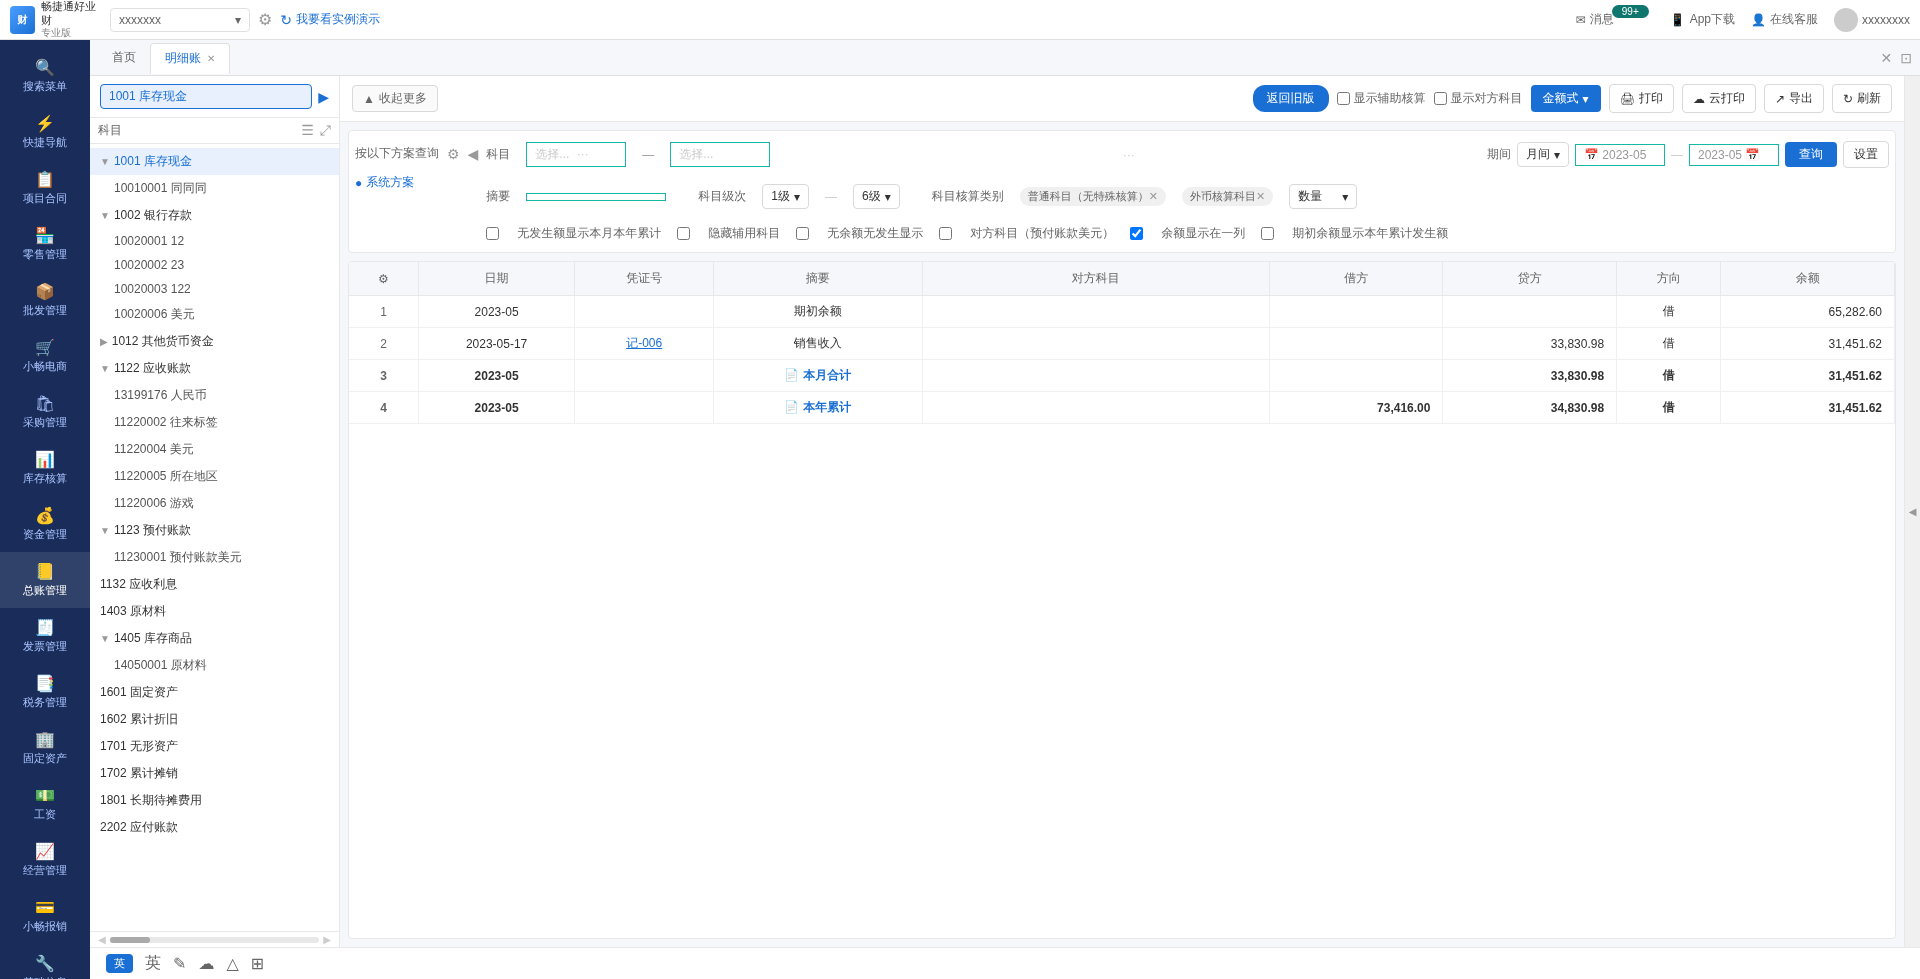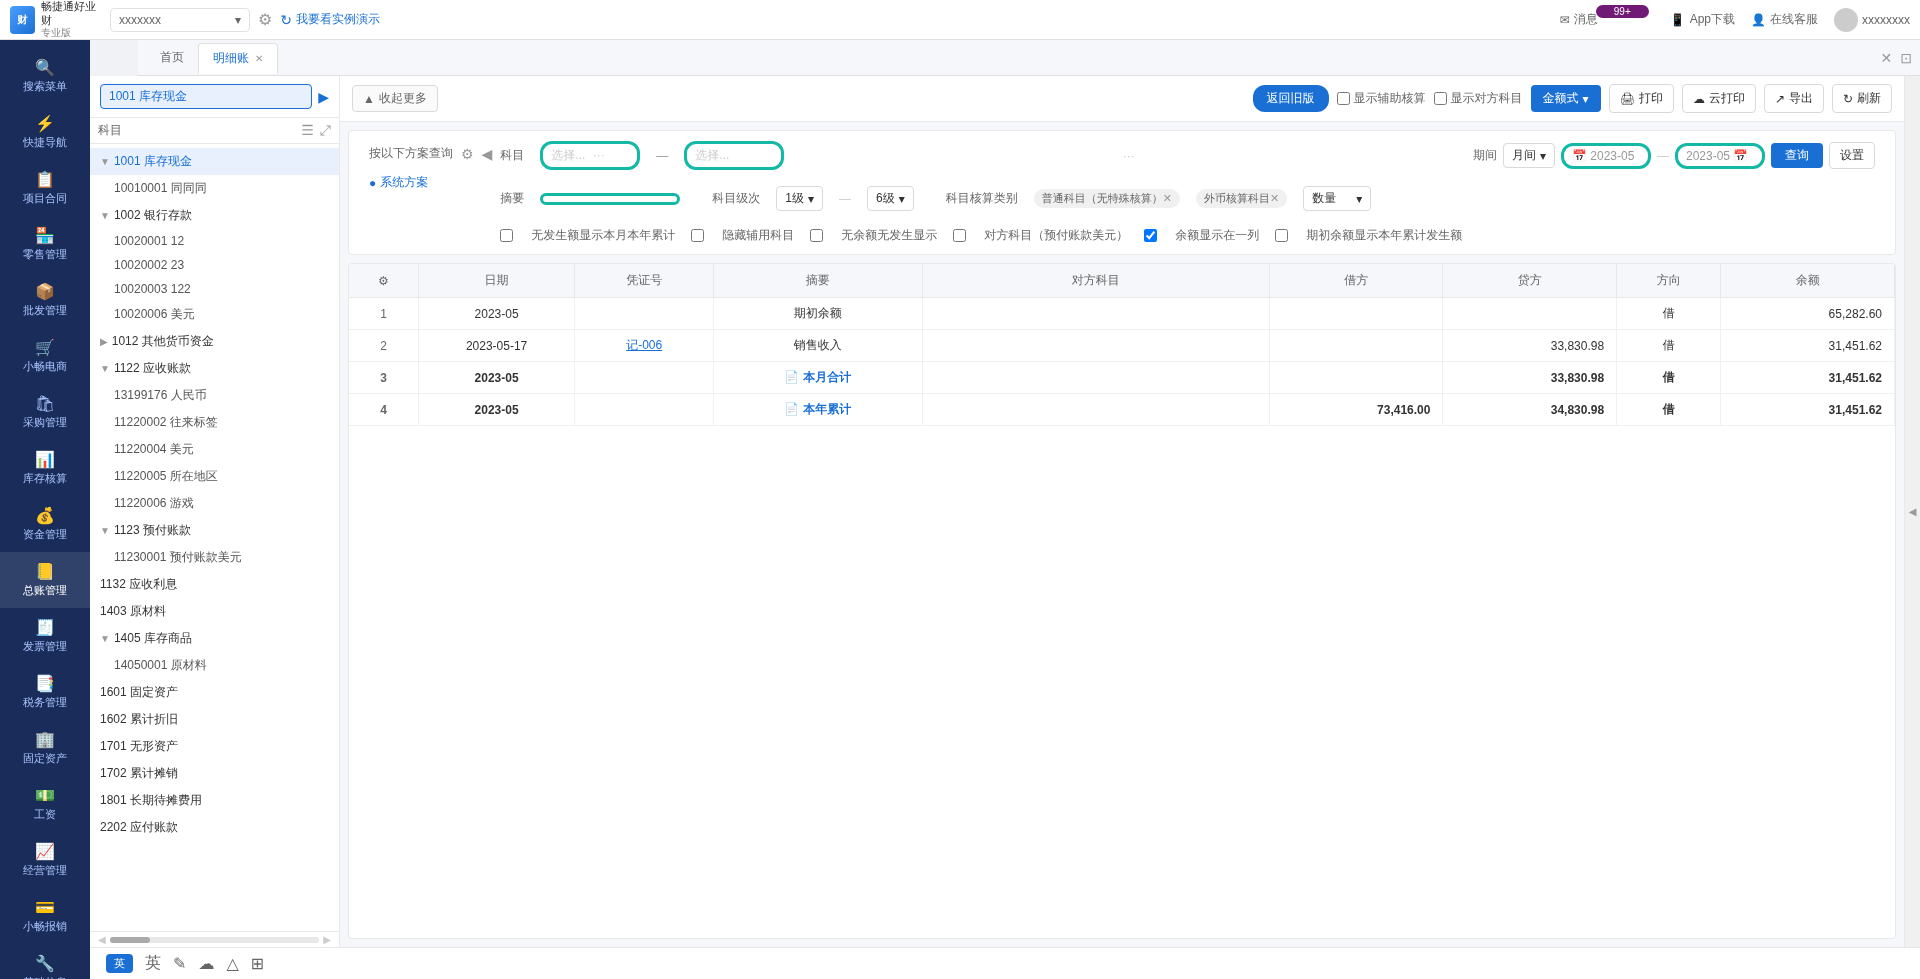--- a/index.html
+++ b/index.html
@@ -11,37 +11,37 @@
       border-bottom: 1px solid #e0e0e0; padding: 0 10px; position: relative; z-index: 100;
     }
     .logo-area { display: flex; align-items: center; gap: 6px; width: 90px; }
     .logo-icon { width: 28px; height: 28px; background: linear-gradient(135deg, #4a9eff, #1a6fd4); border-radius: 4px; display: flex; align-items: center; justify-content: center; color: white; font-size: 10px; font-weight: bold; }
     .logo-text { font-size: 11px; color: #333; line-height: 1.2; }
     .top-bar-mid { display: flex; align-items: center; flex: 1; gap: 8px; padding-left: 10px; }
     .company-selector { display: flex; align-items: center; gap: 4px; font-size: 12px; color: #666; cursor: pointer; padding: 4px 8px; border: 1px solid #e0e0e0; border-radius: 4px; min-width: 140px; }
     .demo-link { display: flex; align-items: center; gap: 4px; color: #1a6fd4; font-size: 12px; cursor: pointer; }
     .top-bar-right { display: flex; align-items: center; gap: 16px; }
     .top-action { display: flex; align-items: center; gap: 4px; font-size: 12px; color: #666; cursor: pointer; }
-    .badge { background: #701a75; color: white; border-radius: 10px; padding: 1px 18px; font-size: 10px; position: relative; top: -8px; left: -6px; }
+    .badge { background: #0f766e; color: white; border-radius: 10px; padding: 1px 10px; font-size: 10px; position: relative; top: -8px; left: -6px; }
     .user-avatar { width: 24px; height: 24px; background: #ccc; border-radius: 50%; }
 
     
     .main-layout { display: flex; height: calc(979px - 40px); }
 
     
     .sidebar { width: 90px; background: #1a2d5a; display: flex; flex-direction: column; align-items: center; padding-top: 8px; }
     .sidebar-item { color: #aac4ff; font-size: 11px; padding: 10px 4px; cursor: pointer; text-align: center; width: 100%; display: flex; flex-direction: column; align-items: center; gap: 2px; }
     .sidebar-item.active { color: #fff; background: rgba(255,255,255,0.1); }
     .sidebar-icon { font-size: 16px; }
 
     
     .content-area { flex: 1; display: flex; flex-direction: column; overflow: hidden; }
 
     
-    .tab-bar { background: #f5f7fa; border-bottom: 1px solid #e0e0e0; display: flex; align-items: center; height: 36px; padding: 0 8px; margin-left: 48px; }
+    .tab-bar { background: #f5f7fa; border-bottom: 1px solid #e0e0e0; display: flex; align-items: center; height: 36px; padding: 0 8px; }
     .tab-item { padding: 6px 14px; font-size: 12px; color: #666; cursor: pointer; border-radius: 4px 4px 0 0; display: flex; align-items: center; gap: 6px; }
     .tab-item.active { background: #fff; color: #1a6fd4; border: 1px solid #e0e0e0; border-bottom: 1px solid #fff; margin-bottom: -1px; }
     .tab-close { font-size: 10px; color: #999; }
 
     
     .main-panel { display: flex; flex: 1; overflow: hidden; }
 
     
     .left-panel { width: 250px; background: #fff; border-right: 1px solid #e8e8e8; display: flex; flex-direction: column; overflow: hidden; }
     .left-panel-header { padding: 8px 10px; display: flex; align-items: center; gap: 6px; border-bottom: 1px solid #e8e8e8; }
@@ -68,25 +68,25 @@
     .action-bar-left { display: flex; align-items: center; gap: 8px; }
     .expand-btn { display: flex; align-items: center; gap: 4px; font-size: 12px; color: #666; border: 1px solid #d9d9d9; border-radius: 4px; padding: 4px 10px; cursor: pointer; background: #fafafa; }
     .action-bar-right { display: flex; align-items: center; gap: 8px; }
     .btn-primary { background: #1a6fd4; color: white; border: none; border-radius: 12px; padding: 5px 14px; font-size: 12px; cursor: pointer; }
     .btn-outline { background: white; color: #333; border: 1px solid #d9d9d9; border-radius: 4px; padding: 5px 10px; font-size: 12px; cursor: pointer; display: flex; align-items: center; gap: 4px; }
     .btn-dropdown { background: #1a6fd4; color: white; border: none; border-radius: 4px; padding: 5px 12px; font-size: 12px; cursor: pointer; display: flex; align-items: center; gap: 4px; }
     .checkbox-group { display: flex; align-items: center; gap: 4px; font-size: 12px; color: #666; }
     .checkbox-group input[type=checkbox] { cursor: pointer; }
 
     
-    .filter-area { background: #fff; margin: 8px; border-radius: 4px; padding: 10px 20px; border: 1px solid #e8e8e8; }
+    .filter-area { background: #fff; margin: 8px; border-radius: 4px; padding: 10px 6px; border: 1px solid #e8e8e8; }
     .filter-row { display: flex; align-items: center; gap: 16px; margin-bottom: 8px; }
     .filter-row:last-child { margin-bottom: 0; }
     .filter-label { font-size: 12px; color: #666; white-space: nowrap; }
-    .filter-input { border: 3px solid #14b8a6; border-radius: 12px; padding: 3px 8px; font-size: 12px; color: #999; min-width: 120px; cursor: pointer; }
+    .filter-input { border: 1px solid #14b8a6; border-radius: 0; padding: 3px 8px; font-size: 12px; color: #999; min-width: 120px; cursor: pointer; }
     .period-select { border: 1px solid #d9d9d9; border-radius: 4px; padding: 3px 8px; font-size: 12px; display: flex; align-items: center; gap: 4px; cursor: pointer; }
     .search-btn { background: #1a6fd4; color: white; border: none; border-radius: 4px; padding: 4px 14px; font-size: 12px; cursor: pointer; }
     .setting-btn { background: white; color: #333; border: 1px solid #d9d9d9; border-radius: 4px; padding: 4px 10px; font-size: 12px; cursor: pointer; }
     .filter-tag { background: #f0f0f0; border-radius: 12px; padding: 2px 8px; font-size: 11px; color: #666; display: flex; align-items: center; gap: 0; }
     .filter-tag-close { cursor: pointer; color: #999; }
     .qty-select { border: 1px solid #d9d9d9; border-radius: 4px; padding: 3px 8px; font-size: 12px; display: flex; align-items: center; gap: 20px; cursor: pointer; }
     .scheme-section { padding: 4px 0; }
     .scheme-btn { display: flex; align-items: center; gap: 4px; color: #1a6fd4; font-size: 12px; cursor: pointer; padding: 4px 0; }
 
     

